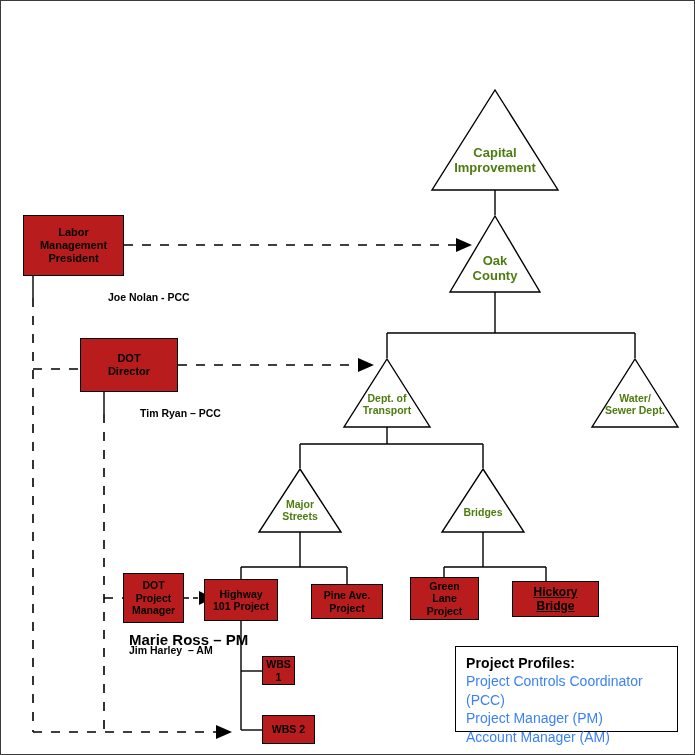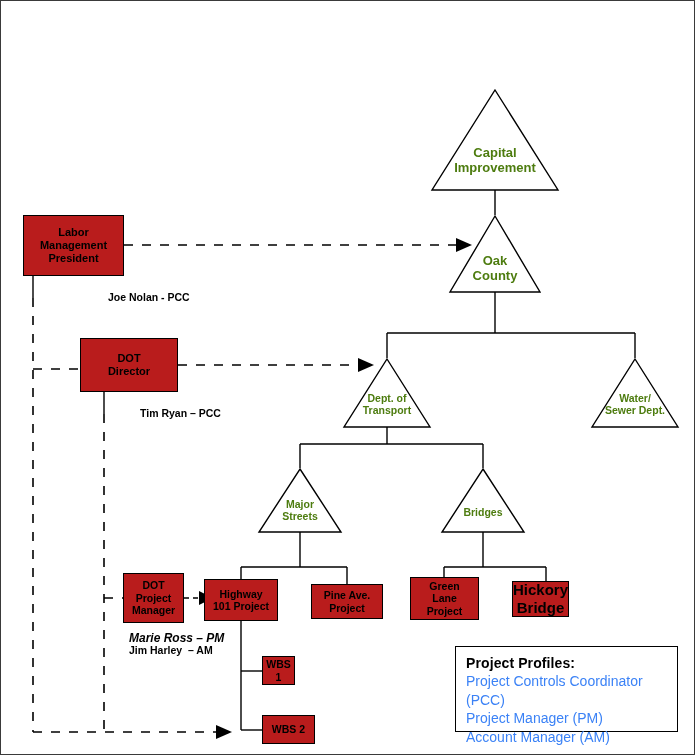--- a/index.html
+++ b/index.html
@@ -251,40 +251,40 @@
   </div>
 
   <div class="node-box" style="left:409px; top:576px; width:69px; height:43px; font-size:10.5px;">
     <div>
       <div>Green</div>
       <div>Lane</div>
       <div>Project</div>
     </div>
   </div>
 
-  <div class="node-box" style="left:511px; top:580px; width:57px; height:36px; font-size:15px;">
+  <div class="node-box" style="left:511px; top:580px; width:87px; height:36px; font-size:12px;text-decoration:underline;">
     <div>
       <div>Hickory</div>
       <div>Bridge</div>
     </div>
   </div>
 
   <div class="node-box" style="left:261px; top:655px; width:33px; height:29px; font-size:10.5px;">
     <div>WBS 1</div>
   </div>
 
   <div class="node-box" style="left:261px; top:714px; width:53px; height:29px; font-size:10.5px;">
     <div>WBS 2</div>
   </div>
 
   <div class="ann" style="left:107px; top:290px; font-size:10.5px;">Joe Nolan - PCC</div>
 
   <div class="ann" style="left:139px; top:406px; font-size:10.5px;">Tim Ryan – PCC</div>
 
-  <div class="ann" style="left:128px; top:630px; font-size:12px;font-style:italic;">Marie Ross – PM</div>
+  <div class="ann" style="left:128px; top:630px; font-size:15px;">Marie Ross – PM</div>
 
   <div class="ann" style="left:128px; top:643px; font-size:10.5px;">Jim Harley  – AM</div>
 
   <div class="legend" style="left:454px; top:645px; width:223px; height:86px;">
     <div class="legend-title">Project Profiles:</div>
     <div class="legend-line">Project Controls Coordinator (PCC)</div>
     <div class="legend-line">Project Manager (PM)</div>
     <div class="legend-line">Account Manager (AM)</div>
   </div>
 

